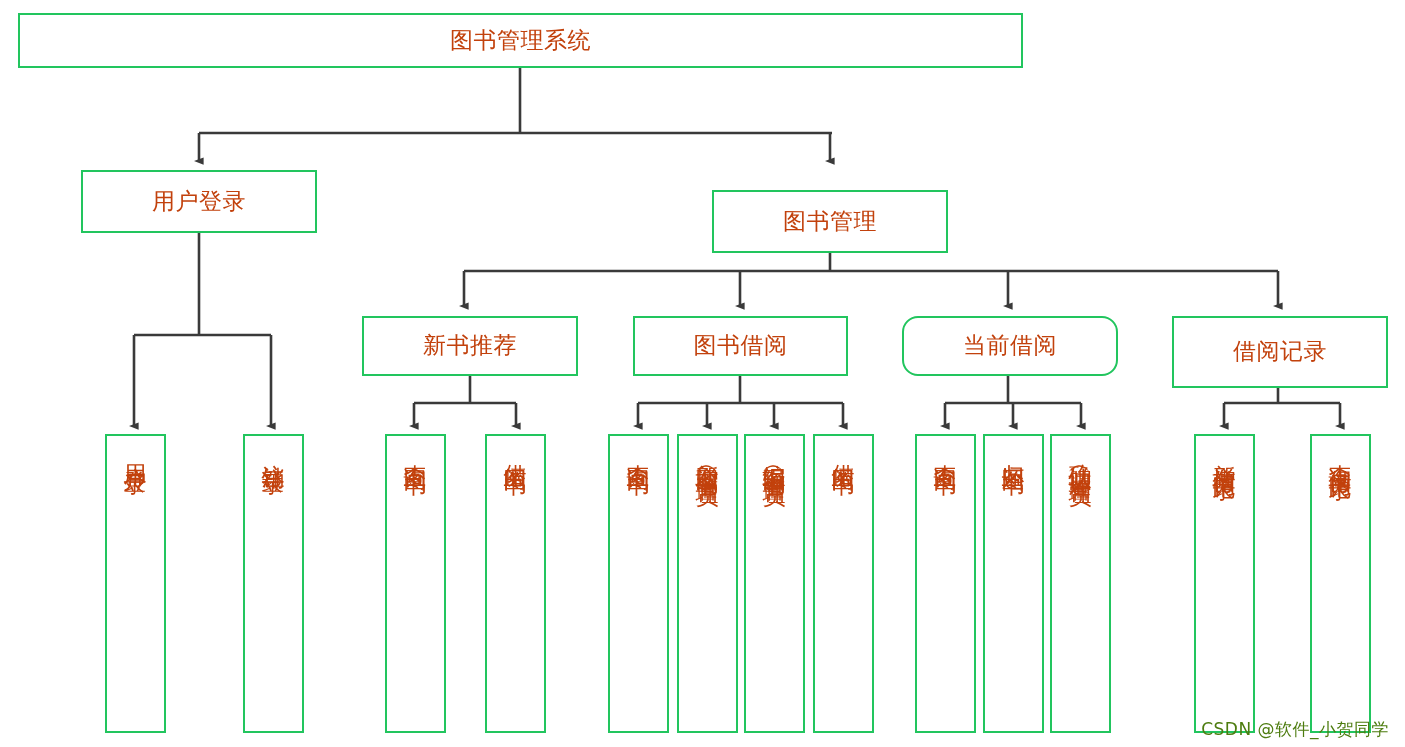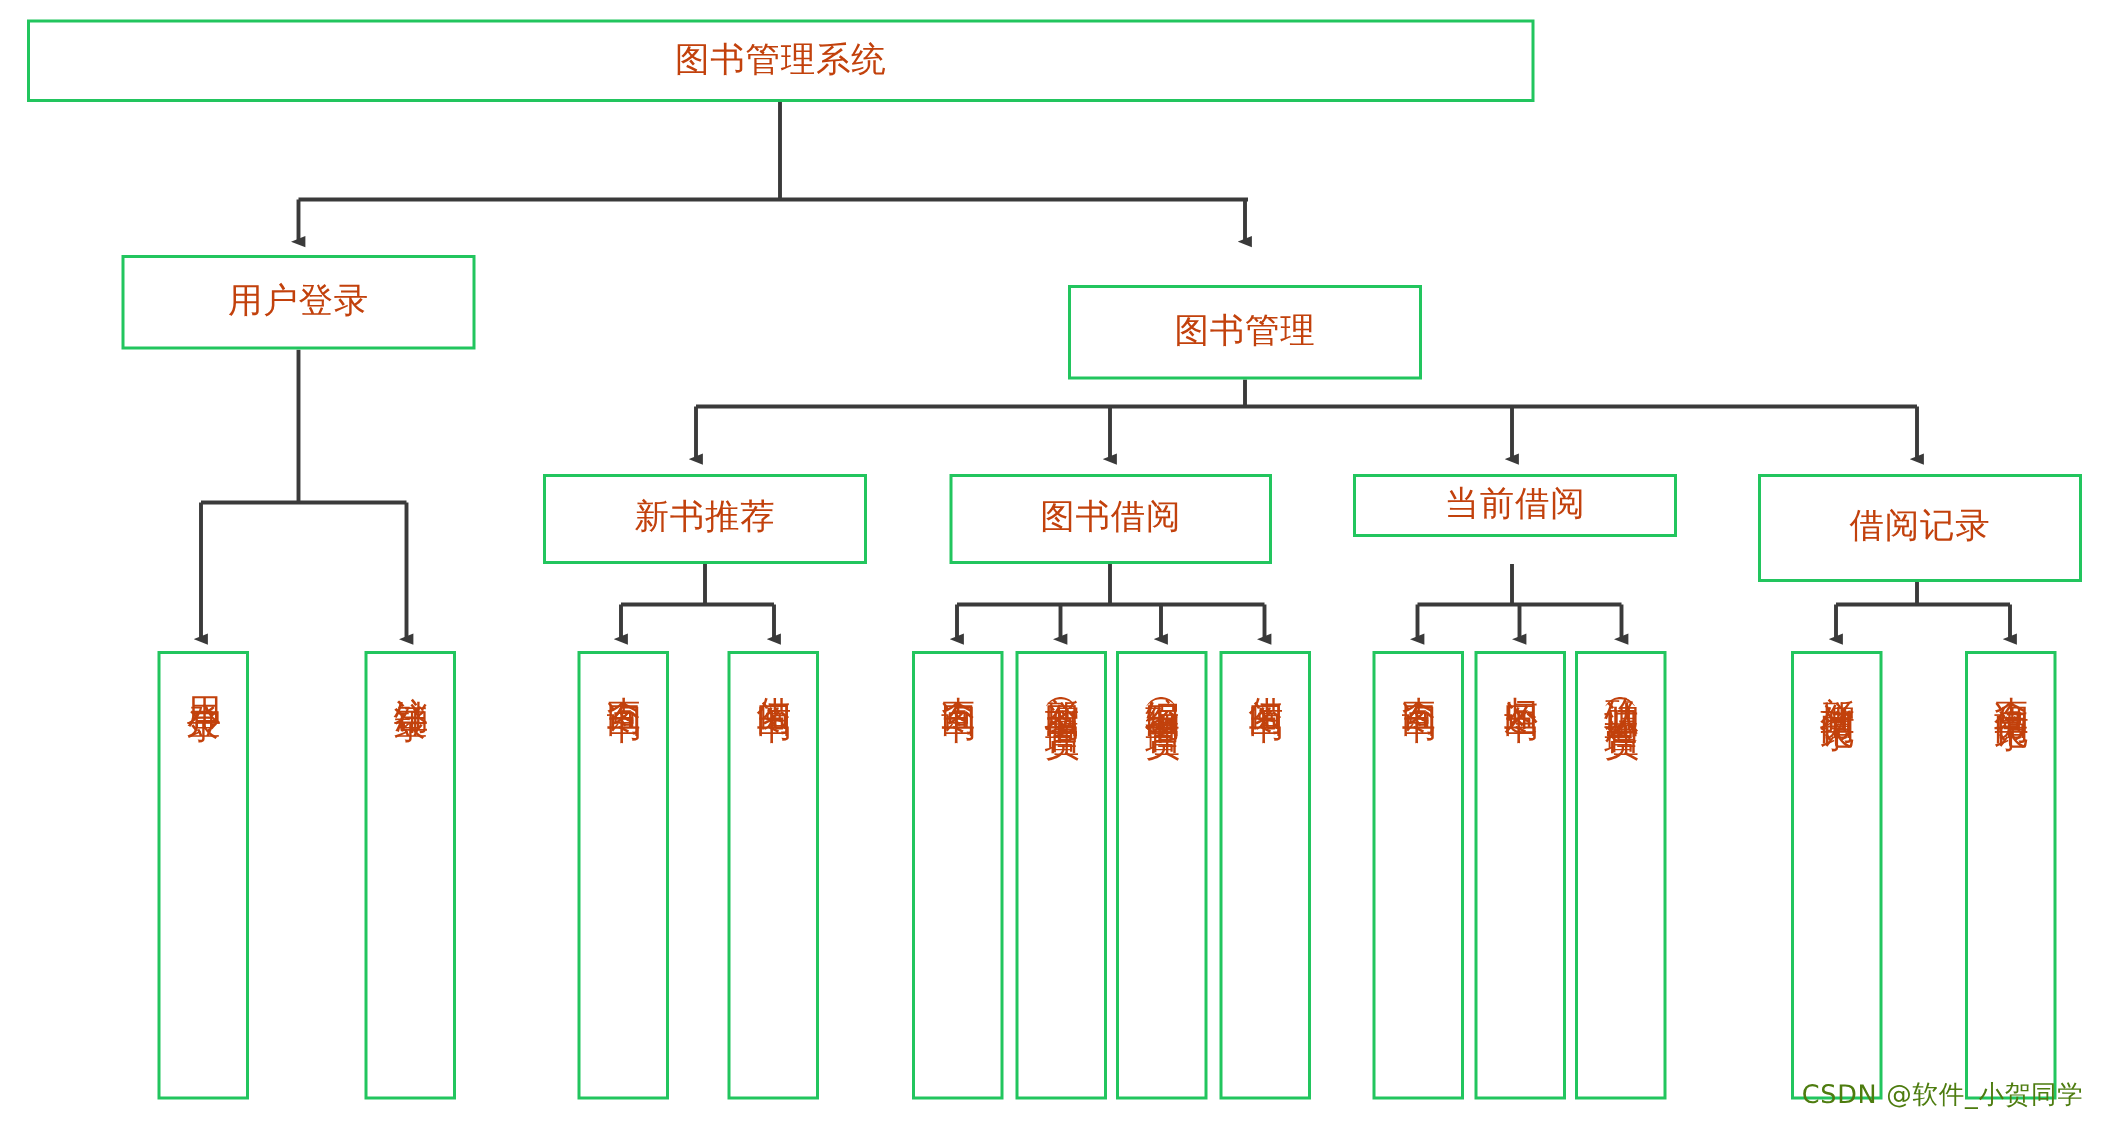--- a/index.html
+++ b/index.html
@@ -144,21 +144,21 @@
   <div class="node h-node" style="left:712px; top:170px; width:236px; height:63px;margin-top:20px;">
     <span class="lbl">图书管理</span>
   </div>
 
   <div class="node h-node" style="left:362px; top:316px; width:216px; height:60px;">
     <span class="lbl">新书推荐</span>
   </div>
   <div class="node h-node" style="left:633px; top:316px; width:215px; height:60px;">
     <span class="lbl">图书借阅</span>
   </div>
-  <div class="node h-node" style="left:902px; top:316px; width:216px; height:42px;">
+  <div class="node h-node" style="left:902px; top:316px; width:216px; height:60px;border-radius:16px;">
     <span class="lbl">当前借阅</span>
   </div>
   <div class="node h-node" style="left:1172px; top:316px; width:216px; height:72px;">
     <span class="lbl">借阅记录</span>
   </div>
 
   <div class="node v-node" style="left:105px; top:434px; width:61px; height:299px;">
     <span class="lbl">用户登录</span>
   </div>
   <div class="node v-node" style="left:243px; top:434px; width:61px; height:299px;">

